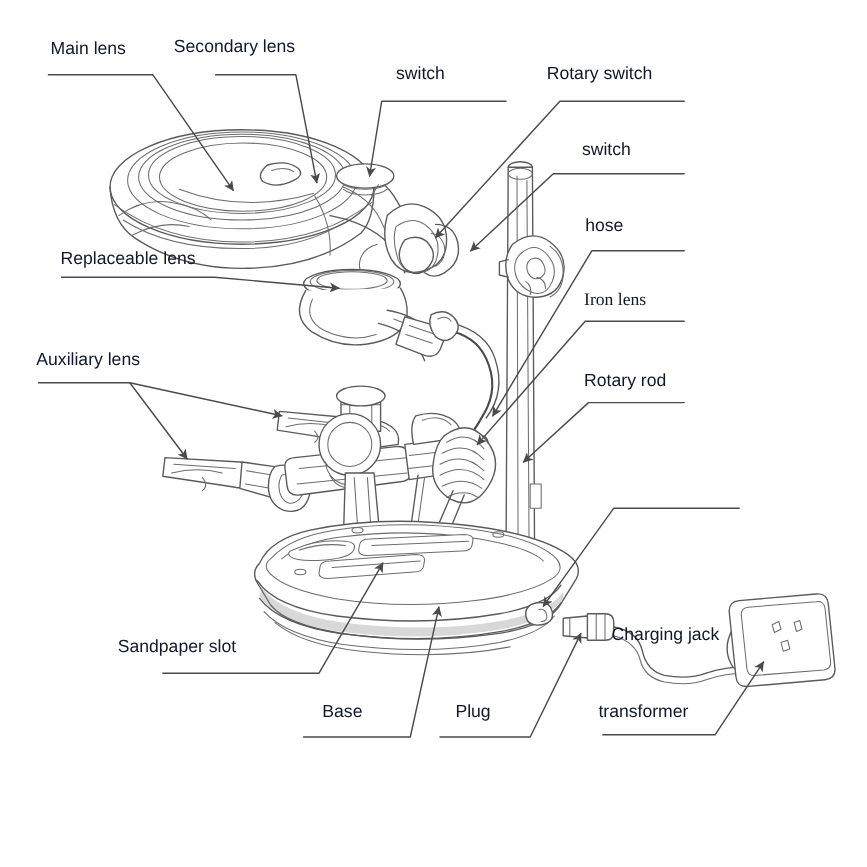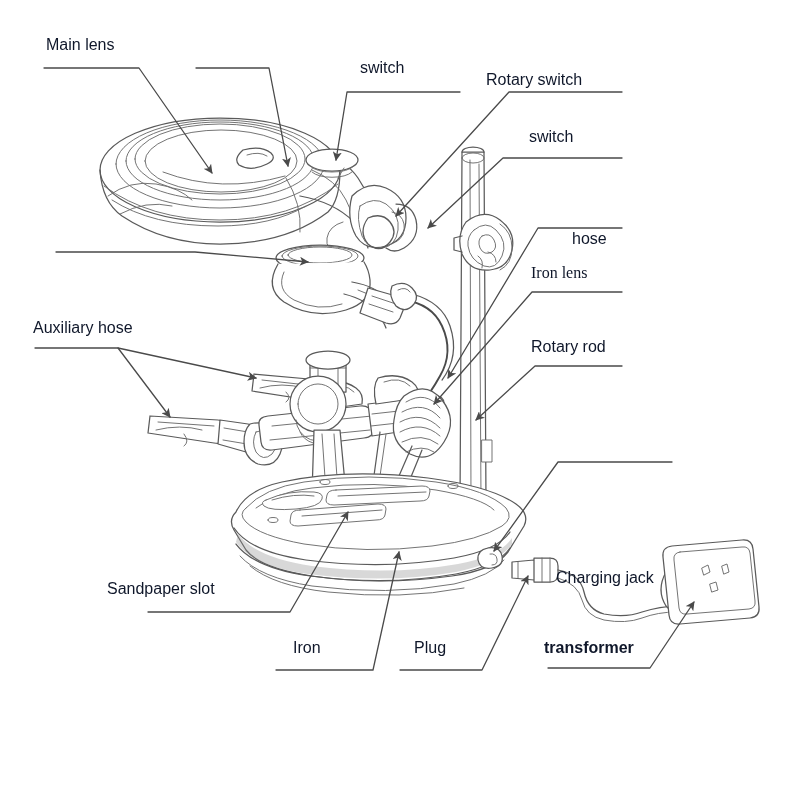--- a/index.html
+++ b/index.html
@@ -281,26 +281,28 @@
 
       <path class="ldr" marker-end="url(#ah)" d="M276 670 L373 670 L399 552"></path>
 
       <path class="ldr" marker-end="url(#ah)" d="M400 670 L482 670 L528 576"></path>
 
       <path class="ldr" marker-end="url(#ah)" d="M548 668 L650 668 L694 602"></path>
     </g>
   </svg>
 
   <div class="lbl" style="left:46px;  top:34px;">Main lens</div>
+  <div class="lbl" style="left:158px; top:32px;">Secondary lens</div>
   <div class="lbl" style="left:360px; top:57px;">switch</div>
-  <div class="lbl" style="left:486px; top:57px;margin-top:12px;">Rotary switch</div>
+  <div class="lbl" style="left:497px; top:57px;">Rotary switch</div>
   <div class="lbl" style="left:529px; top:126px;">switch</div>
-  <div class="lbl" style="left:572px; top:195px;margin-top:33px;">hose</div>
+  <div class="lbl" style="left:532px; top:195px;">hose</div>
+  <div class="lbl" style="left:55px;  top:225px;">Replaceable lens</div>
   <div class="lbl serif" style="left:531px; top:262px;">Iron lens</div>
-  <div class="lbl" style="left:33px;  top:317px;">Auxiliary hose</div>
+  <div class="lbl" style="left:33px;  top:317px;">Auxiliary lens</div>
   <div class="lbl" style="left:531px; top:336px;">Rotary rod</div>
   <div class="lbl" style="left:556px; top:567px;">Charging jack</div>
   <div class="lbl" style="left:107px; top:578px;">Sandpaper slot</div>
-  <div class="lbl" style="left:293px; top:637px;">Iron</div>
+  <div class="lbl" style="left:293px; top:637px;">Base</div>
   <div class="lbl" style="left:414px; top:637px;">Plug</div>
-  <div class="lbl" style="left:544px; top:637px;font-weight:bold;">transformer</div>
+  <div class="lbl" style="left:544px; top:637px;">transformer</div>
 
 </div>
 
 </body></html>

